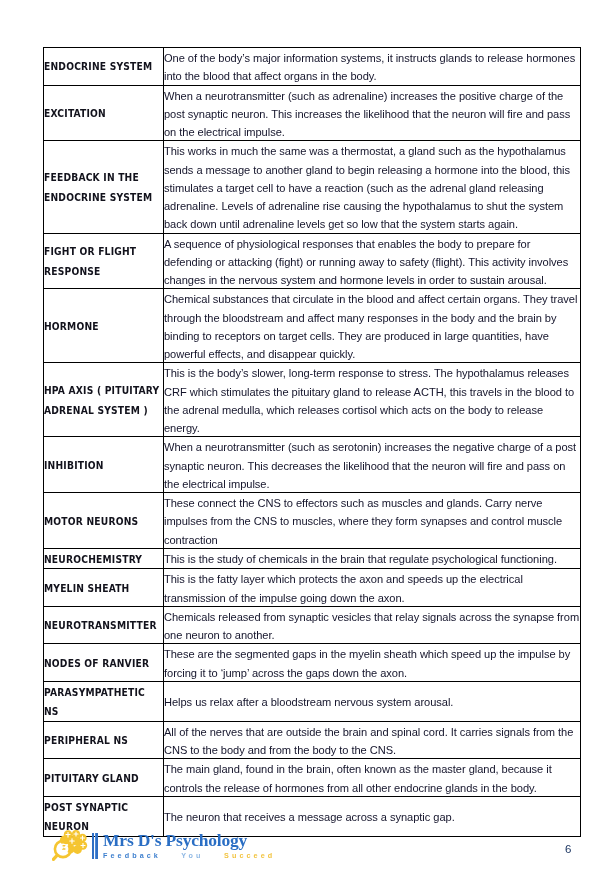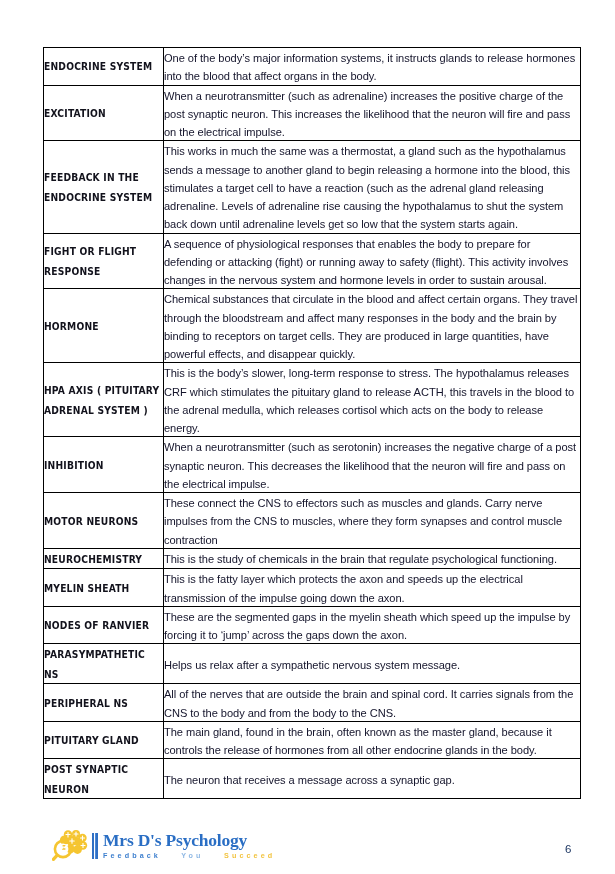--- a/index.html
+++ b/index.html
@@ -196,26 +196,30 @@
         </tr>
         <tr>
           <td class="term-cell"><span class="term-text">Neurochemistry</span></td>
           <td class="def-cell"><span class="def-text">This is the study of chemicals in the brain that regulate psychological functioning.</span></td>
         </tr>
         <tr>
           <td class="term-cell"><span class="term-text">Myelin sheath</span></td>
           <td class="def-cell"><span class="def-text">This is the fatty layer which protects the axon and speeds up the electrical transmission of the impulse going down the axon.</span></td>
         </tr>
         <tr>
+          <td class="term-cell"><span class="term-text">Neurotransmitter</span></td>
+          <td class="def-cell"><span class="def-text">Chemicals released from synaptic vesicles that relay signals across the synapse from one neuron to another.</span></td>
+        </tr>
+        <tr>
           <td class="term-cell"><span class="term-text">Nodes of Ranvier</span></td>
           <td class="def-cell"><span class="def-text">These are the segmented gaps in the myelin sheath which speed up the impulse by forcing it to ‘jump’ across the gaps down the axon.</span></td>
         </tr>
         <tr>
           <td class="term-cell"><span class="term-text">Parasympathetic NS</span></td>
-          <td class="def-cell"><span class="def-text">Helps us relax after a sympathetic nervous system message.</span></td>
+          <td class="def-cell"><span class="def-text">Helps us relax after a bloodstream nervous system arousal.</span></td>
         </tr>
         <tr>
           <td class="term-cell"><span class="term-text">Peripheral NS</span></td>
           <td class="def-cell"><span class="def-text">All of the nerves that are outside the brain and spinal cord. It carries signals from the CNS to the body and from the body to the CNS.</span></td>
         </tr>
         <tr>
           <td class="term-cell"><span class="term-text">Pituitary gland</span></td>
           <td class="def-cell"><span class="def-text">The main gland, found in the brain, often known as the master gland, because it controls the release of hormones from all other endocrine glands in the body.</span></td>
         </tr>
         <tr>

